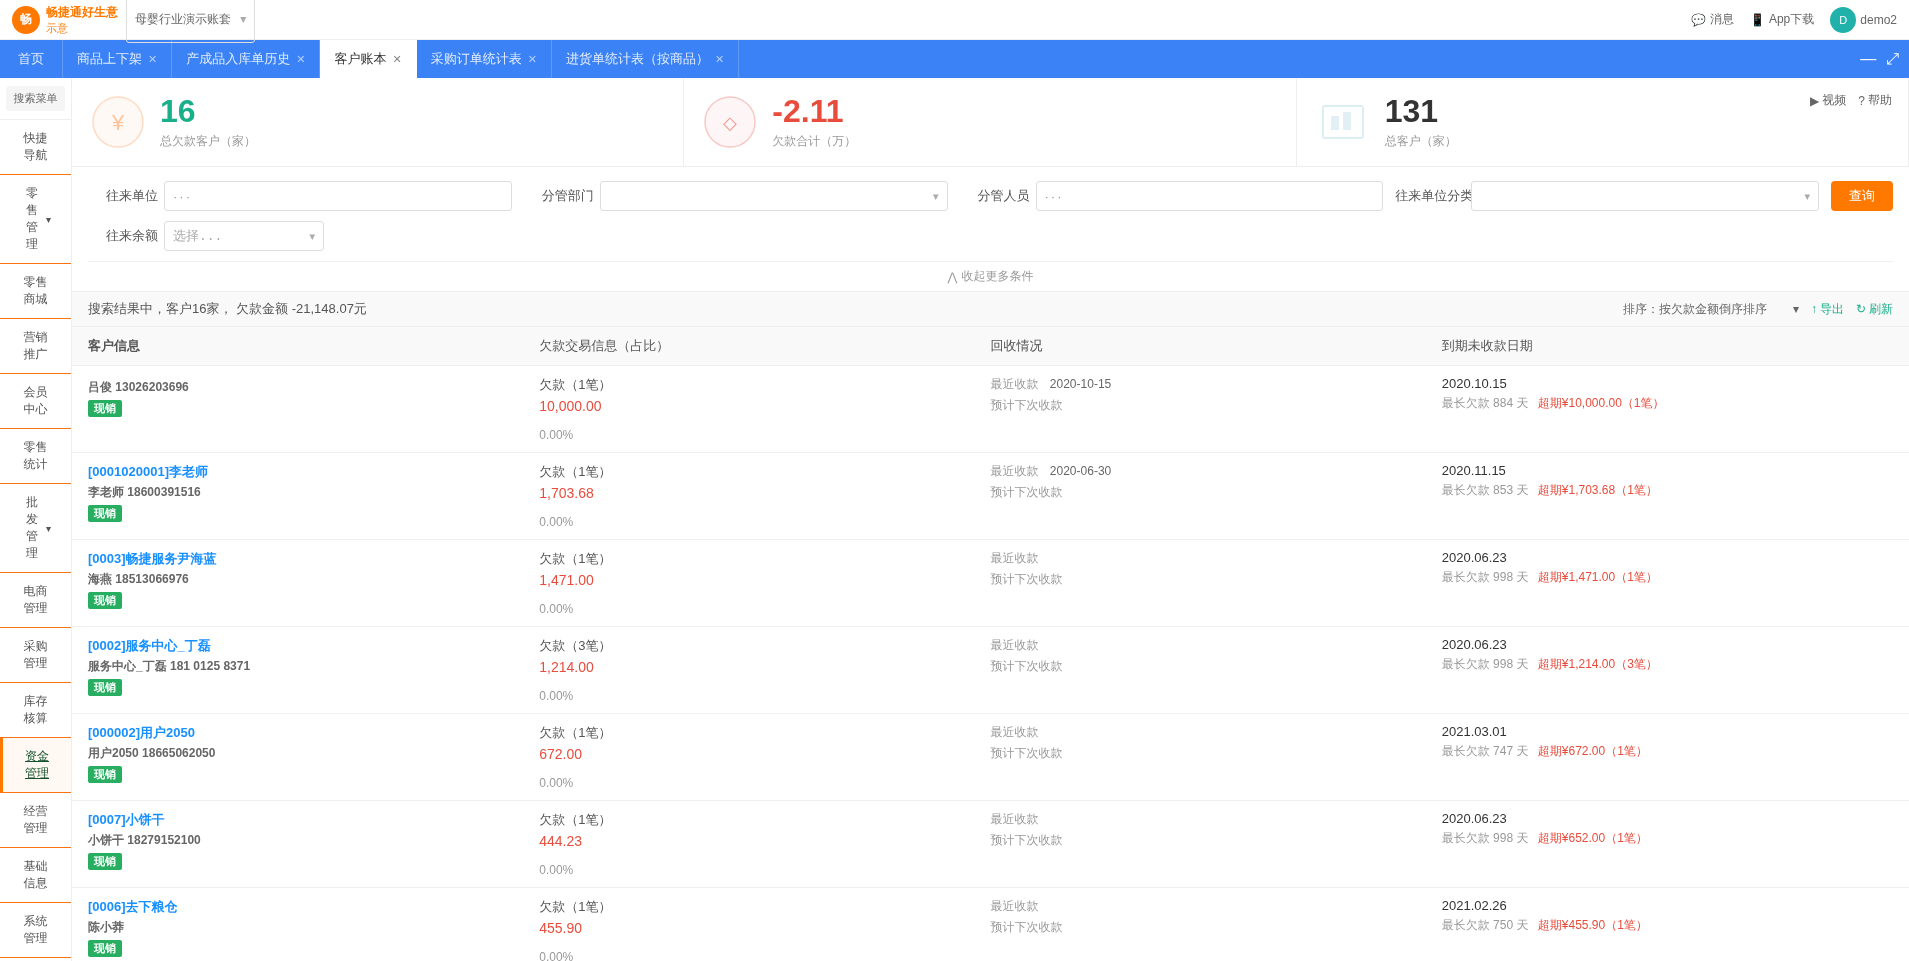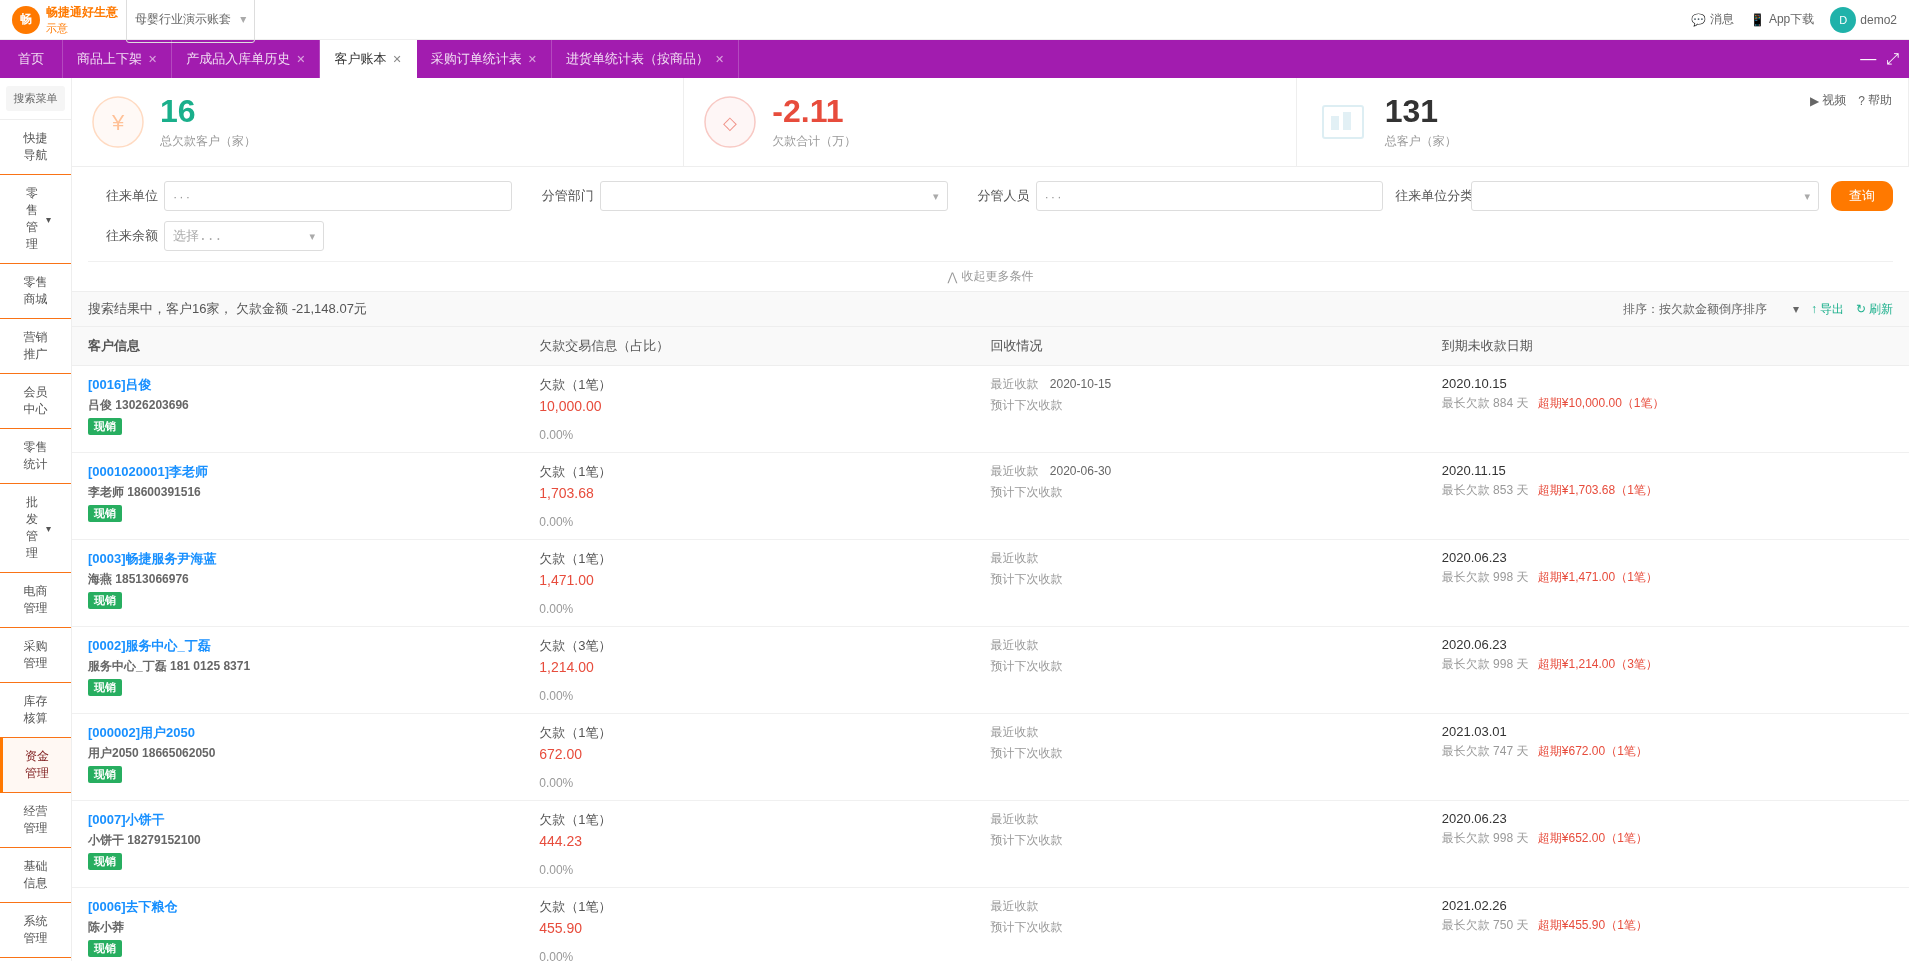--- a/index.html
+++ b/index.html
@@ -19,21 +19,21 @@
     .logo-area { display: flex; align-items: center; gap: 6px; }
     .logo-icon { width: 28px; height: 28px; background: #ff7900; border-radius: 50%; display: flex; align-items: center; justify-content: center; color: #fff; font-size: 12px; font-weight: bold; }
     .industry-selector { font-size: 12px; color: #666; border: 1px solid #ddd; padding: 14px 8px; border-radius: 3px; cursor: pointer; }
     .top-header-right { display: flex; align-items: center; gap: 16px; }
     .top-right-item { display: flex; align-items: center; gap: 4px; font-size: 12px; color: #666; cursor: pointer; }
     .avatar { width: 26px; height: 26px; background: #20b2aa; border-radius: 50%; display: flex; align-items: center; justify-content: center; color: #fff; font-size: 11px; }
 
     
     .tab-bar {
       height: 38px;
-      background: #a21caf;
+      background: #3b82f6;
       display: flex;
       align-items: stretch;
       overflow: hidden;
     }
     .tab-item {
       display: flex;
       align-items: center;
       padding: 0 14px;
       gap: 6px;
       color: rgba(255,255,255,0.85);
@@ -76,21 +76,21 @@
 
     
     .filter-area { background: #fff; padding: 14px 16px 0; margin-bottom: 0; }
     .filter-row { display: flex; align-items: center; gap: 12px; margin-bottom: 10px; flex-wrap: wrap; }
     .filter-item { display: flex; align-items: center; gap: 6px; flex: 1; min-width: 200px; }
     .filter-label { font-size: 13px; color: #555; white-space: nowrap; width: 70px; text-align: right; }
     .filter-input { flex: 1; height: 30px; border: 1px solid #ddd; border-radius: 3px; padding: 0 8px; font-size: 13px; color: #333; display: flex; align-items: center; justify-content: space-between; cursor: pointer; background: #fff; position: relative; }
     .filter-input .dots { color: #999; letter-spacing: 2px; }
     .filter-select { flex: 1; height: 30px; border: 1px solid #ddd; border-radius: 3px; padding: 0 8px; font-size: 13px; color: #333; display: flex; align-items: center; justify-content: space-between; cursor: pointer; background: #fff; }
     .filter-select-arrow { color: #aaa; font-size: 11px; }
-    .search-btn { background: #ff7900; color: #fff; border: none; padding: 6px 18px; border-radius: 11px; cursor: pointer; font-size: 13px; height: 30px; }
+    .search-btn { background: #ff7900; color: #fff; border: none; padding: 6px 18px; border-radius: 4px; cursor: pointer; font-size: 13px; height: 30px; }
     .filter-collapse { display: flex; justify-content: center; padding: 6px; font-size: 12px; color: #999; cursor: pointer; border-top: 1px solid #f0f0f0; margin-top: 4px; }
     .filter-collapse span { display: flex; align-items: center; gap: 4px; }
 
     
     .results-bar { background: #f9f9f9; padding: 8px 16px; display: flex; align-items: center; justify-content: space-between; border-bottom: 1px solid #eee; border-top: 1px solid #eee; font-size: 13px; }
     .results-info { color: #555; }
     .results-info span { font-weight: 500; }
     .results-actions { display: flex; align-items: center; gap: 12px; font-size: 12px; color: #666; }
     .sort-select { display: flex; align-items: center; gap: 22px; cursor: pointer; }
     .action-btn { display: flex; align-items: center; gap: 3px; cursor: pointer; color: #1aaf8b; }
@@ -222,21 +222,21 @@
     </div>
     <div class="sidebar-nav-item">
       <span>电商管理</span>
     </div>
     <div class="sidebar-nav-item">
       <span>采购管理</span>
     </div>
     <div class="sidebar-nav-item">
       <span>库存核算</span>
     </div>
-    <div class="sidebar-nav-item active" style="color:#7f1d1d;background:#fff8f3;border-left:3px solid #ff7900;">
+    <div class="sidebar-nav-item active" style="color:#14532d;background:#fff8f3;border-left:3px solid #ff7900;text-decoration:underline;">
       <span>资金管理</span>
     </div>
     <div class="sidebar-nav-item">
       <span>经营管理</span>
     </div>
     <div class="sidebar-nav-item">
       <span>基础信息</span>
     </div>
     <div class="sidebar-nav-item">
       <span>系统管理</span>
@@ -381,21 +381,20 @@
     <div class="table-container">
       <div class="table-header">
         <div class="col-customer">客户信息</div>
         <div class="col-debt">欠款交易信息（占比）</div>
         <div class="col-recovery">回收情况</div>
         <div class="col-due">到期未收款日期</div>
       </div>
 
       <div class="table-row">
         <div class="customer-info col-customer">
-          <div class="customer-name">[0016]吕俊</div>
           <div class="customer-contact">吕俊 13026203696</div>
           <span class="customer-tag">现销</span>
         </div>
         <div class="debt-info col-debt">
           <div class="debt-count">欠款（1笔）</div>
           <div class="debt-amount">10,000.00</div>
           <div class="debt-percent">0.00%</div>
         </div>
         <div class="recovery-info col-recovery">
           <div class="recovery-item">

